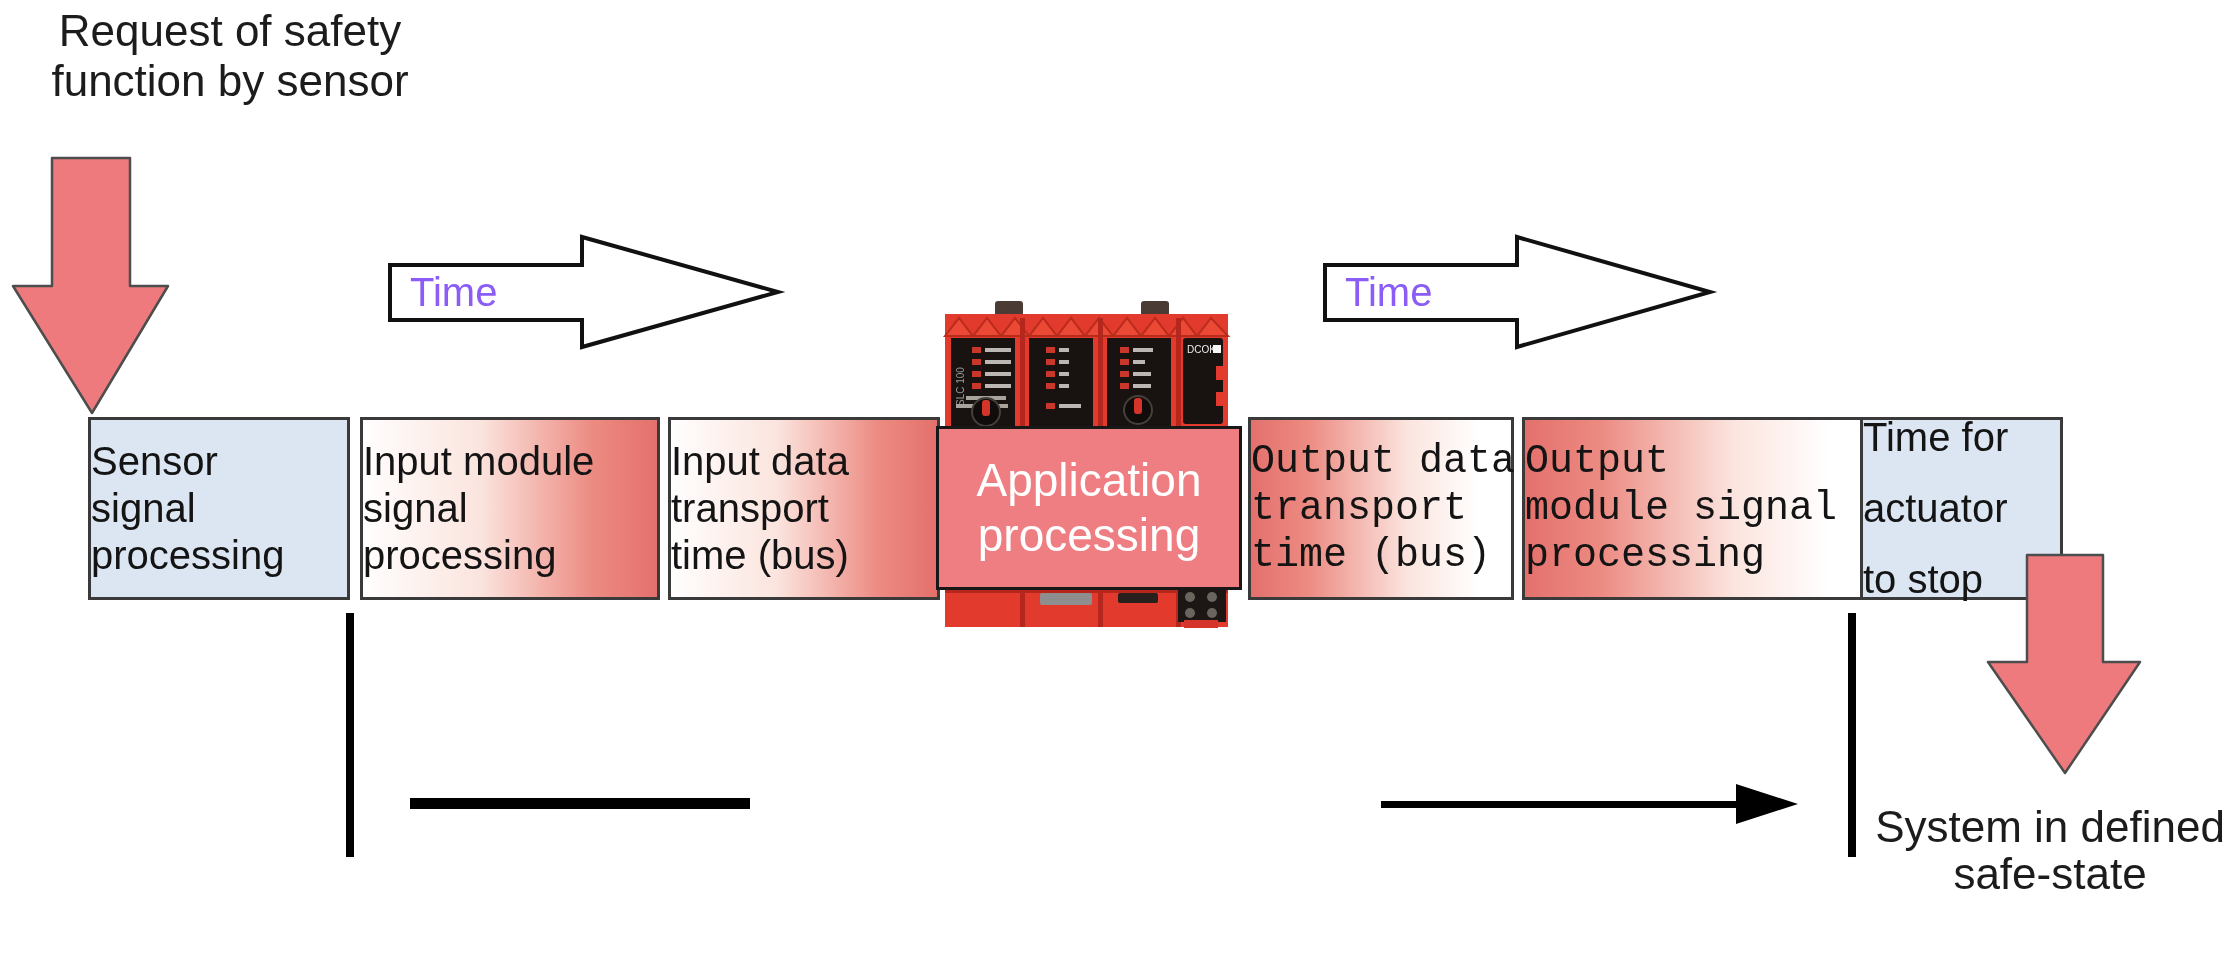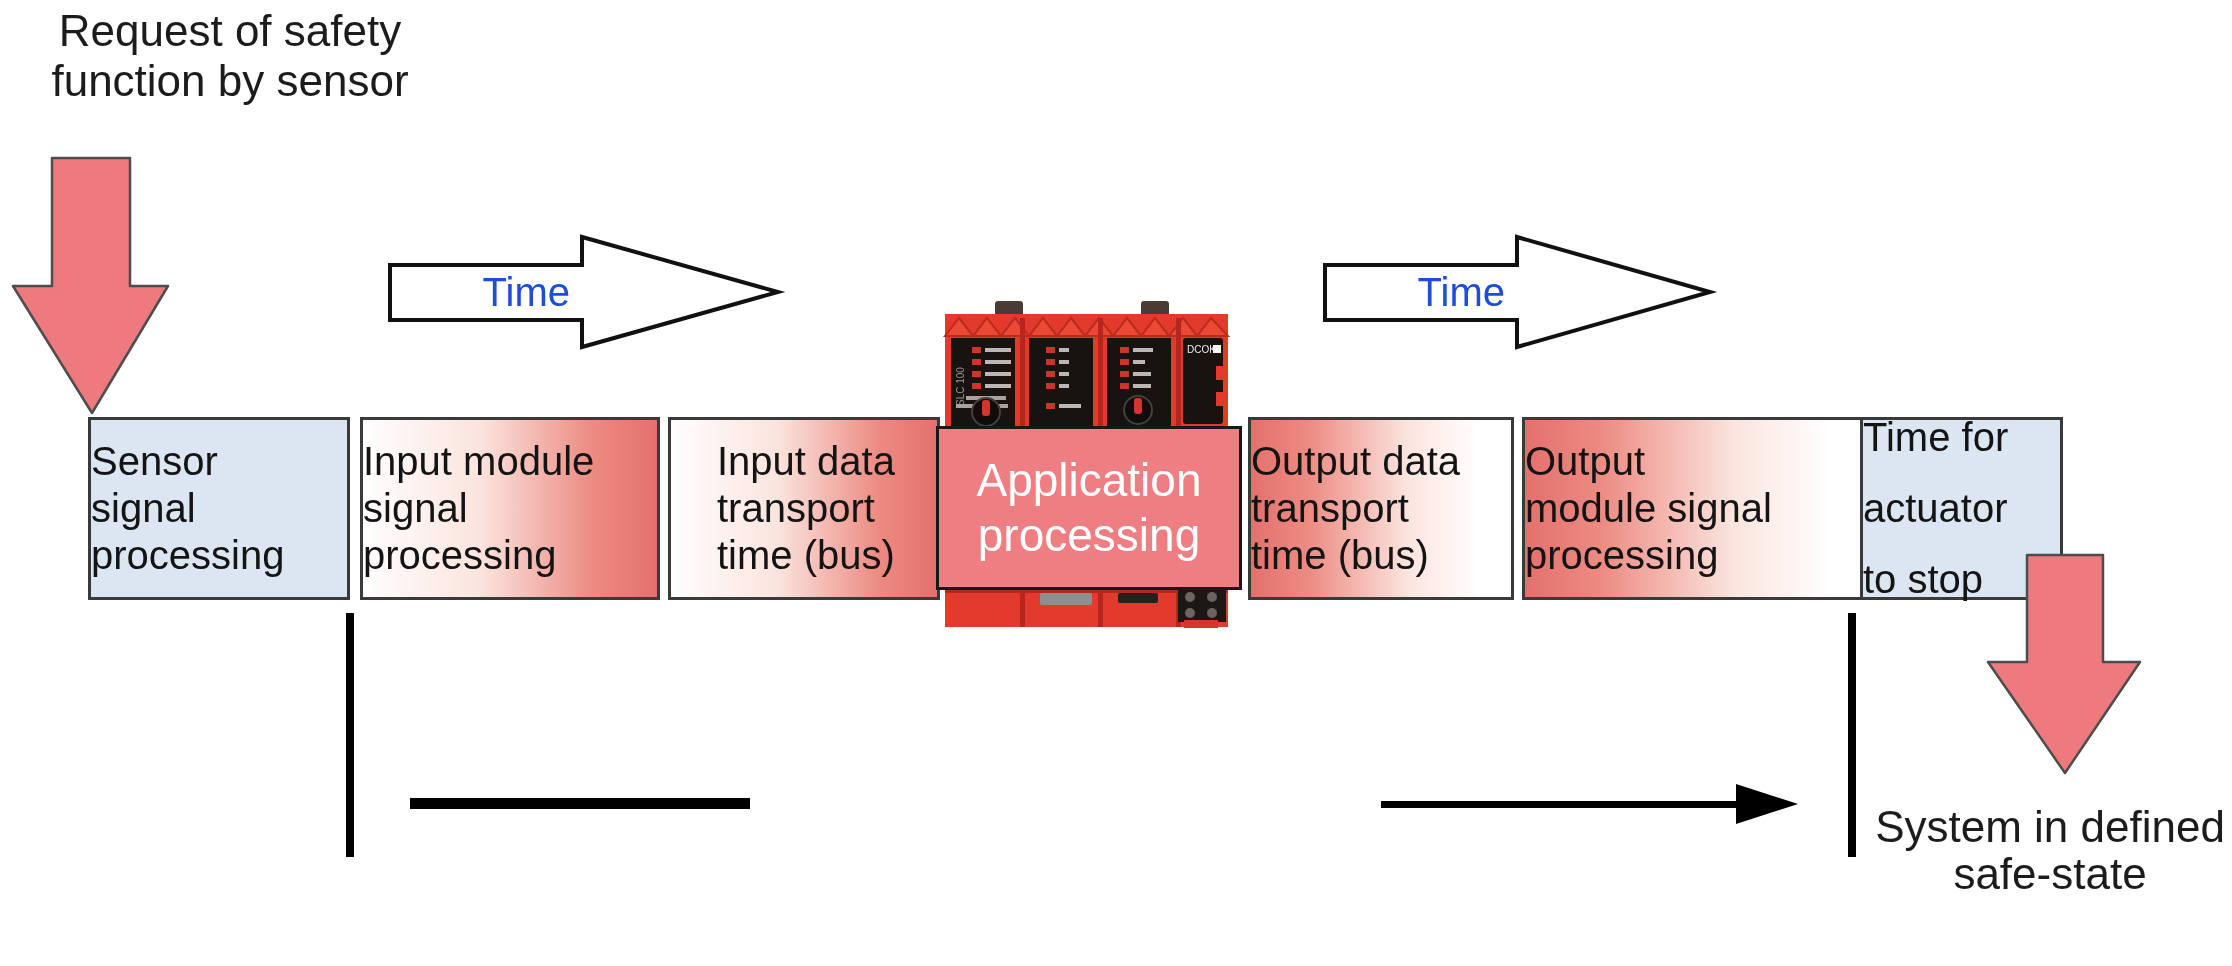--- a/index.html
+++ b/index.html
@@ -11,33 +11,33 @@
   
   .stage{
     position:absolute;top:417px;height:183px;
     box-sizing:border-box;border:3px solid #3a3a3a;
     display:flex;flex-direction:column;justify-content:center;align-items:flex-start;
     z-index:2;
   }
   .stage .ln{font-size:40px;line-height:47px;color:#141414;white-space:nowrap;text-align:center;}
   .fill-blue{background:#dce6f2;}
   .fill-grad-to-red{background:linear-gradient(to right,#fffefe 0%,#fbe4de 40%,#ec8b82 78%,#e4706c 100%);}
-  .fill-grad-from-red{background:linear-gradient(to right,#e4706c 0%,#ec8b82 22%,#fbe4de 60%,#ffffff 88%);}
+  .fill-grad-from-red{background:linear-gradient(to right,#e4706c 0%,#ec8b82 22%,#fbe4de 60%,#ffffff 88%);font-family:Liberation Mono, monospace;}
   .stage-app{
     position:absolute;left:936px;top:426px;width:306px;height:164px;
     box-sizing:border-box;border:3px solid #181818;background:#ef7e82;
     display:flex;flex-direction:column;justify-content:center;align-items:center;
     z-index:3;
   }
   .stage-app .ln{font-size:46px;line-height:55px;color:#ffffff;white-space:nowrap;text-align:center;}
 
   
   .txt{position:absolute;color:#1c1c1c;z-index:5;}
   .request-label{left:35px;top:6px;width:390px;text-align:center;font-size:44px;line-height:50px;}
-  .time-label{font-size:40px;line-height:52px;top:266px;width:160px;text-align:right;color:#1d4ed8;}
+  .time-label{font-size:40px;line-height:52px;top:266px;width:160px;text-align:left;color:#8b5cf6;}
   .time-label.t1{left:410px;}
   .time-label.t2{left:1345px;}
   .srt-label{left:810px;top:780px;width:520px;text-align:center;font-size:48px;line-height:50px;font-weight:600;color:#e60012;}
   .safe-state-label{left:1868px;top:803px;width:364px;text-align:center;font-size:44px;line-height:47px;}
 </style>
 </head>
 <body>
 
 <div class="canvas">
 
@@ -131,21 +131,21 @@
   <div class="stage fill-blue" style="left:88px;width:262px;">
     <div class="ln">Sensor</div>
     <div class="ln">signal</div>
     <div class="ln">processing</div>
   </div>
   <div class="stage fill-grad-to-red" style="left:360px;width:300px;">
     <div class="ln">Input module</div>
     <div class="ln">signal</div>
     <div class="ln">processing</div>
   </div>
-  <div class="stage fill-grad-to-red" style="left:668px;width:272px;padding-left:46px;">
+  <div class="stage fill-grad-to-red" style="left:668px;width:272px;">
     <div class="ln">Input data</div>
     <div class="ln">transport</div>
     <div class="ln">time (bus)</div>
   </div>
   <div class="stage-app">
     <div class="ln">Application</div>
     <div class="ln">processing</div>
   </div>
   <div class="stage fill-grad-from-red" style="left:1248px;width:266px;">
     <div class="ln">Output data</div>

